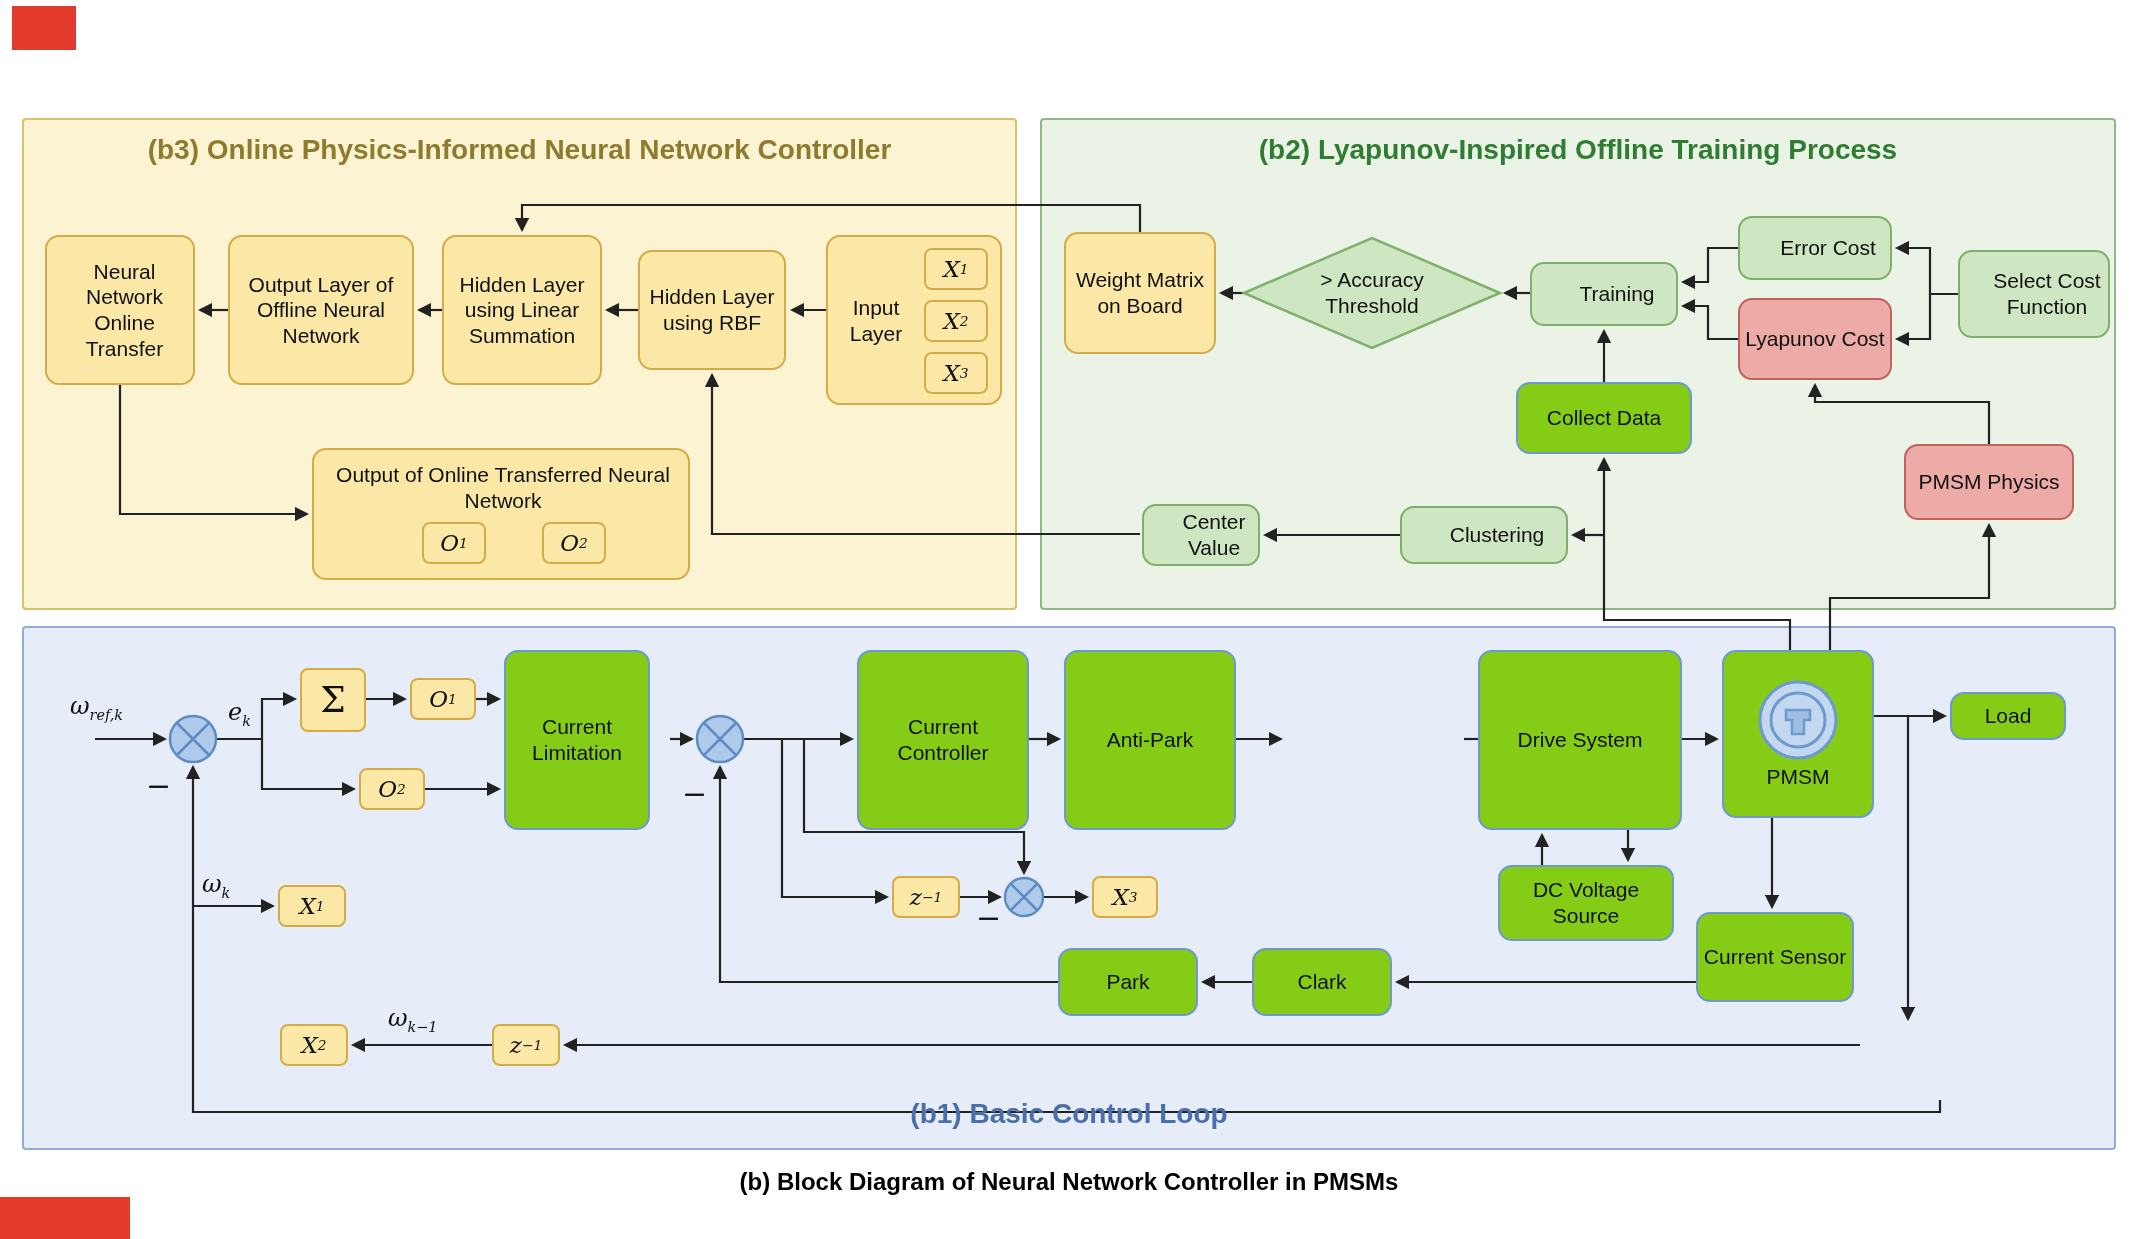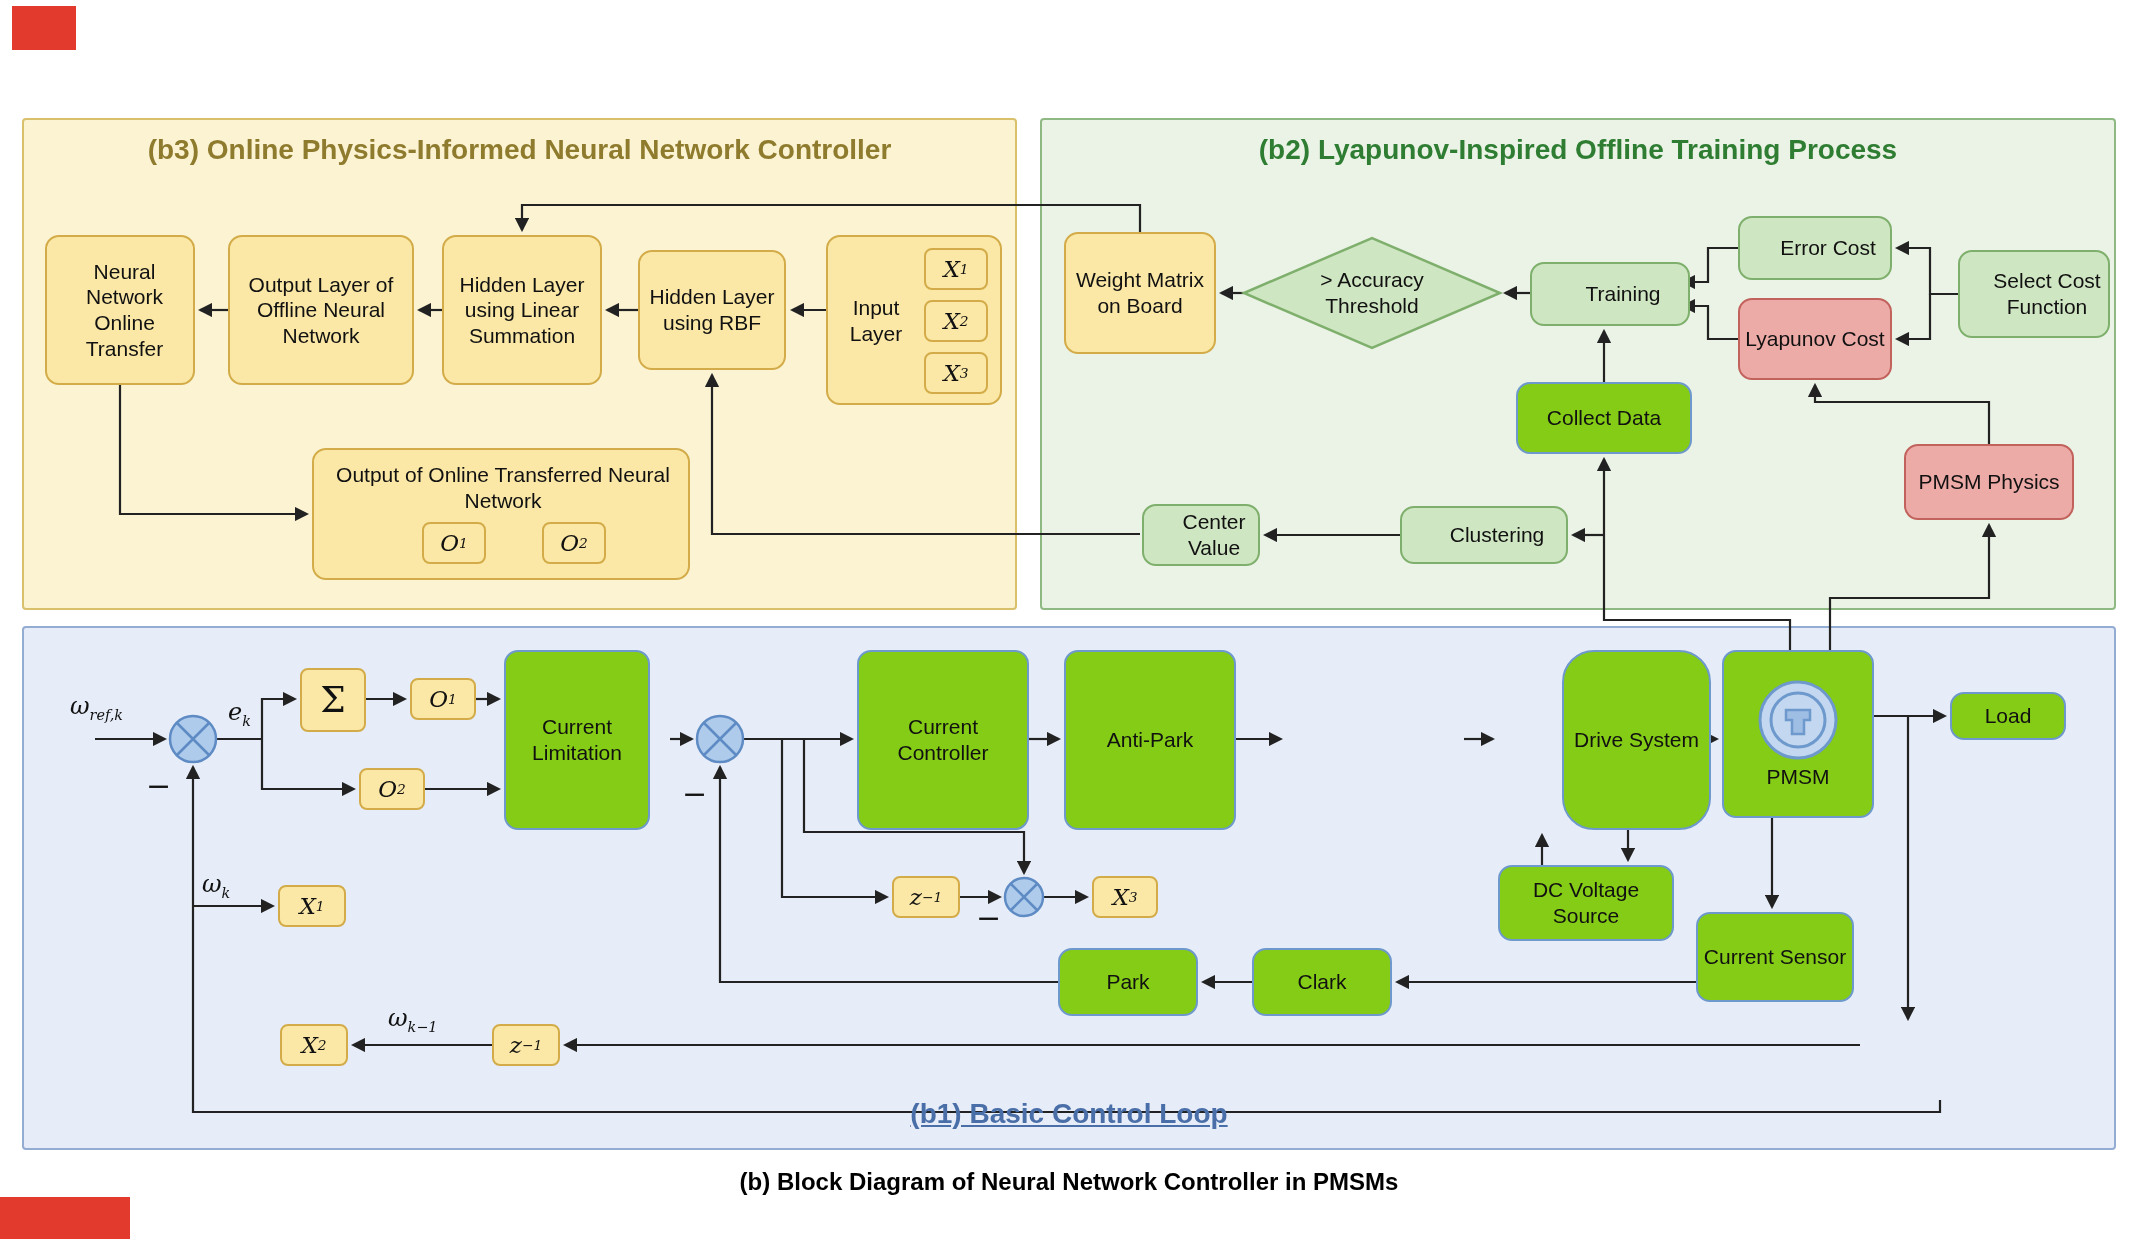--- a/index.html
+++ b/index.html
@@ -54,21 +54,21 @@
 
   <div class="redmark" style="left:12px; top:6px; width:64px; height:44px;"></div>
   <div class="redmark" style="left:0px; top:1197px; width:130px; height:42px;"></div>
 
   <div class="region region-b3" style="left:22px; top:118px; width:995px; height:492px;"></div>
   <div class="region region-b2" style="left:1040px; top:118px; width:1076px; height:492px;"></div>
   <div class="region region-b1" style="left:22px; top:626px; width:2094px; height:524px;"></div>
 
   <div class="region-title t-b3" style="left:22px; top:134px; width:995px;">(b3) Online Physics-Informed Neural Network Controller</div>
   <div class="region-title t-b2" style="left:1040px; top:134px; width:1076px;">(b2) Lyapunov-Inspired Offline Training Process</div>
-  <div class="region-title t-b1" style="left:22px; top:1098px; width:2094px;text-decoration:underline;">(b1) Basic Control Loop</div>
+  <div class="region-title t-b1" style="left:22px; top:1098px; width:2094px;">(b1) Basic Control Loop</div>
 
   <svg class="wires" width="2138" height="1239">
     <defs>
       <marker id="arw" viewBox="0 0 10 10" refX="8.5" refY="5" markerWidth="6.5" markerHeight="6.5" orient="auto-start-reverse">
         <path d="M0,0 L10,5 L0,10 z" fill="#222"></path>
       </marker>
     </defs>
 
     <g fill="none" stroke="#222" stroke-width="2.2" marker-end="url(#arw)">
       <path d="M826,310 H792"></path>
@@ -171,21 +171,21 @@
         <sub>1</sub>
     </div>
     <div class="blk yellow smallbox" style="left:228px; top:72px; width:64px; height:42px;">
       <span>O</span>
         <sub>2</sub>
     </div>
   </div>
 
   <div class="blk yellow" style="left:1064px; top:232px; width:152px; height:122px;">Weight Matrix on Board</div>
   <div class="diamond-text" style="left:1280px; top:260px; width:184px; height:66px;">&gt; Accuracy Threshold</div>
-  <div class="blk green" style="left:1530px; top:262px; width:160px; height:64px;text-align:right;">Training</div>
+  <div class="blk green" style="left:1530px; top:262px; width:148px; height:64px;text-align:right;">Training</div>
   <div class="blk blue" style="left:1516px; top:382px; width:176px; height:72px;">Collect Data</div>
   <div class="blk green" style="left:1738px; top:216px; width:154px; height:64px;">Error Cost</div>
   <div class="blk red" style="left:1738px; top:298px; width:154px; height:82px;">Lyapunov Cost</div>
   <div class="blk green" style="left:1958px; top:250px; width:152px; height:88px;">Select Cost Function</div>
   <div class="blk green" style="left:1142px; top:504px; width:118px; height:62px;">Center Value</div>
   <div class="blk green" style="left:1400px; top:506px; width:168px; height:58px;">Clustering</div>
   <div class="blk red" style="left:1904px; top:444px; width:170px; height:76px;">PMSM Physics</div>
 
   <div class="blk yellow smallbox" style="left:300px; top:668px; width:66px; height:64px; font-size:36px; font-style:normal;">
     <span>Σ</span>
@@ -195,21 +195,21 @@
       <sub>1</sub>
   </div>
   <div class="blk yellow smallbox" style="left:359px; top:768px; width:66px; height:42px;">
     <span>O</span>
       <sub>2</sub>
   </div>
 
   <div class="blk blue" style="left:504px; top:650px; width:146px; height:180px;">Current Limitation</div>
   <div class="blk blue" style="left:857px; top:650px; width:172px; height:180px;">Current Controller</div>
   <div class="blk blue" style="left:1064px; top:650px; width:172px; height:180px;">Anti-Park</div>
-  <div class="blk blue" style="left:1562px; top:650px; width:149px; height:180px;border-radius:32px;">Drive System</div>
+  <div class="blk blue" style="left:1478px; top:650px; width:204px; height:180px;">Drive System</div>
 
   <div class="blk blue" style="left:1722px; top:650px; width:152px; height:168px; flex-direction:column;">
     <svg width="84" height="84" viewBox="0 0 84 84">
       <circle cx="42" cy="42" r="38" fill="#C3D8F0" stroke="#6E99CC" stroke-width="3"></circle>
       <circle cx="42" cy="42" r="27" fill="none" stroke="#6E99CC" stroke-width="3"></circle>
       <path d="M30,32 H54 V42 H48 V56 H36 V42 H30 Z" fill="#9FBEE4" stroke="#6E99CC" stroke-width="2.5"></path>
     </svg>
     <div class="pmsm-label">PMSM</div>
   </div>
 

